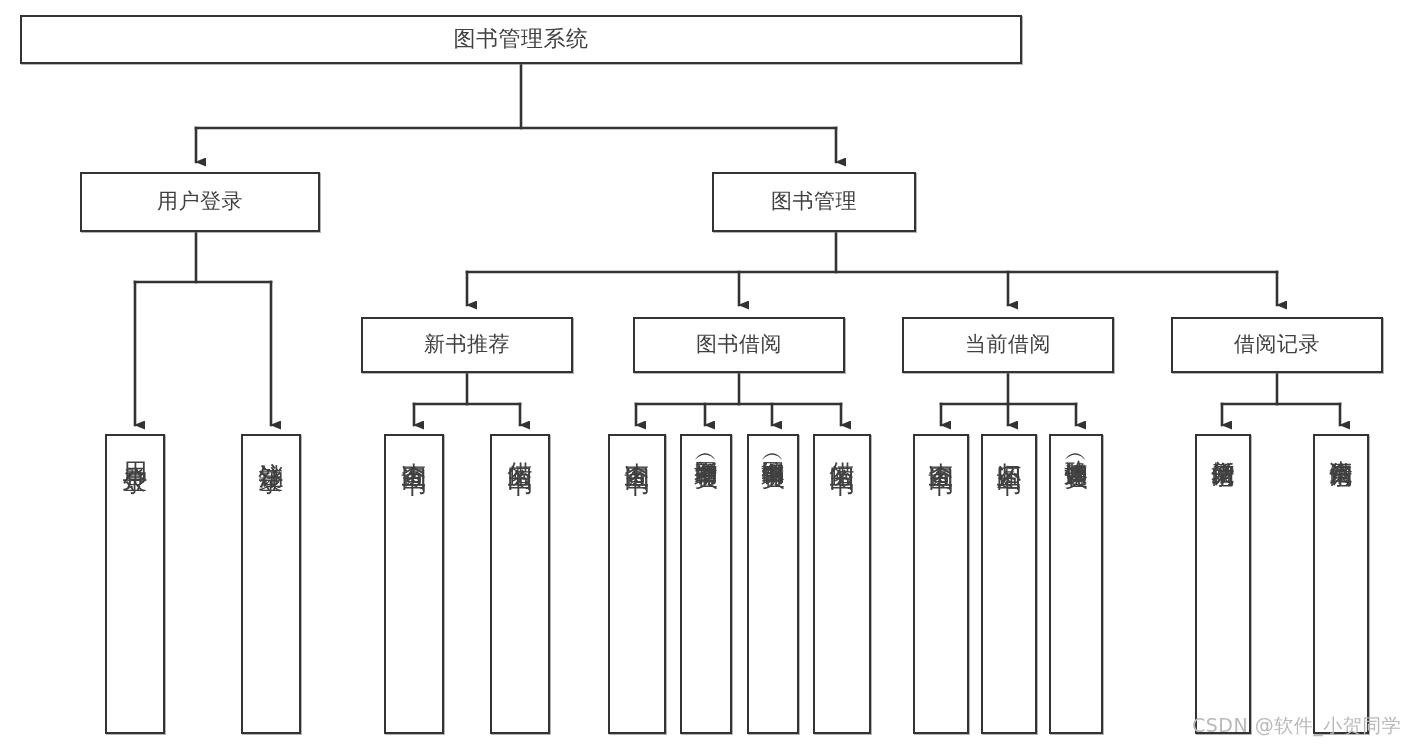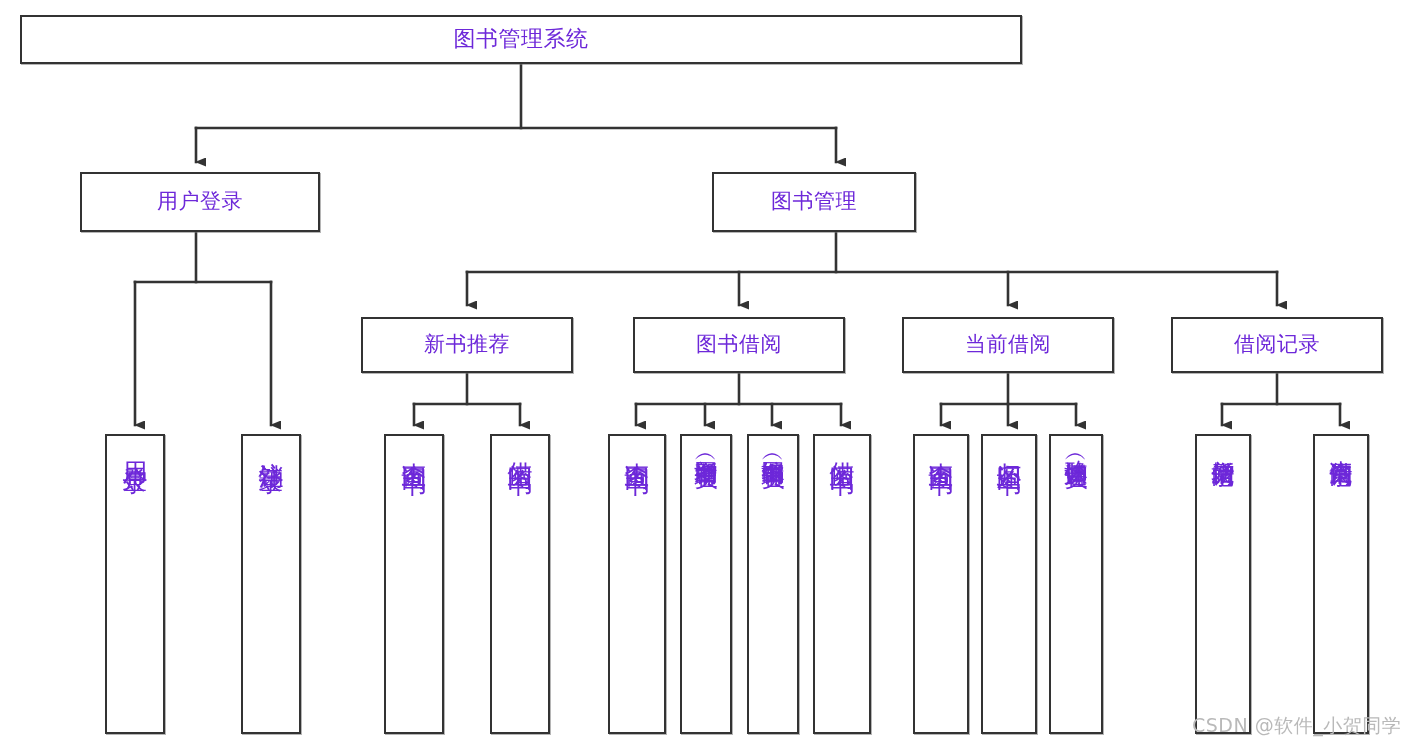--- a/index.html
+++ b/index.html
@@ -28,21 +28,21 @@
   }
   .node {
     position: absolute;
     box-sizing: border-box;
     background: #ffffff;
     border: 2px solid #333333;
     box-shadow: 1px 1px 0 rgba(120,120,120,0.55);
     display: flex;
     align-items: center;
     justify-content: center;
-    color: #6d28d9;
+    color: #404040;
   }
   .node-label {
     display: block;
     text-align: center;
     line-height: 1.12;
     white-space: pre;
   }
   
   .node.horiz .node-label {
     font-size: 21px;

